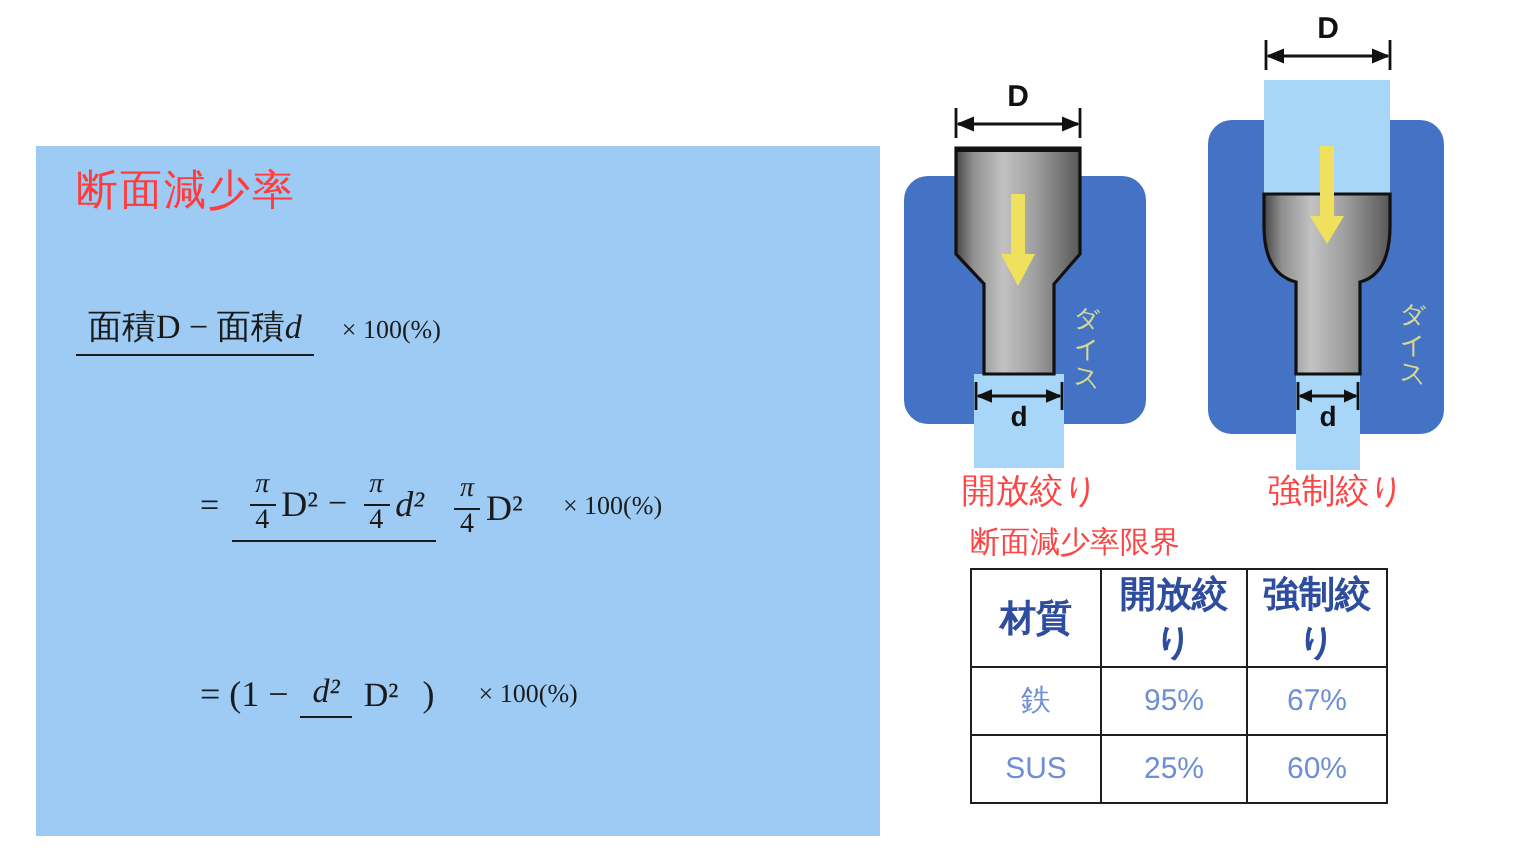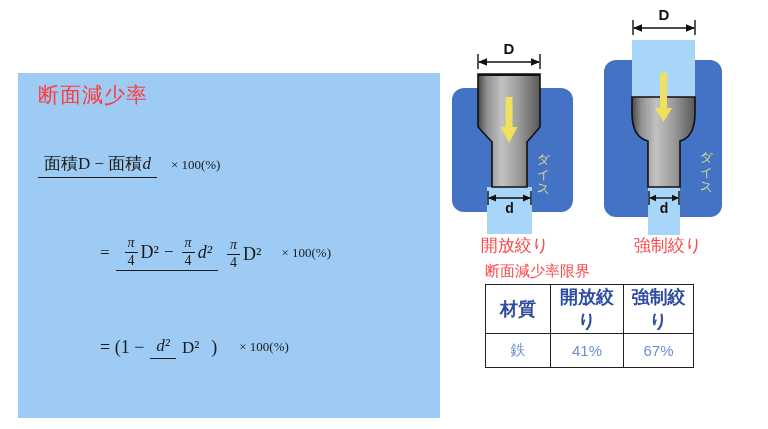--- a/index.html
+++ b/index.html
@@ -188,19 +188,24 @@
     <thead>
       <tr>
         <th>材質</th>
         <th>開放絞り</th>
         <th>強制絞り</th>
       </tr>
     </thead>
     <tbody>
       <tr>
         <td>鉄</td>
-        <td>41%</td>
+        <td>95%</td>
         <td>67%</td>
+      </tr>
+      <tr>
+        <td>SUS</td>
+        <td>25%</td>
+        <td>60%</td>
       </tr>
     </tbody>
   </table>
 
 </div>
 
 </body></html>

